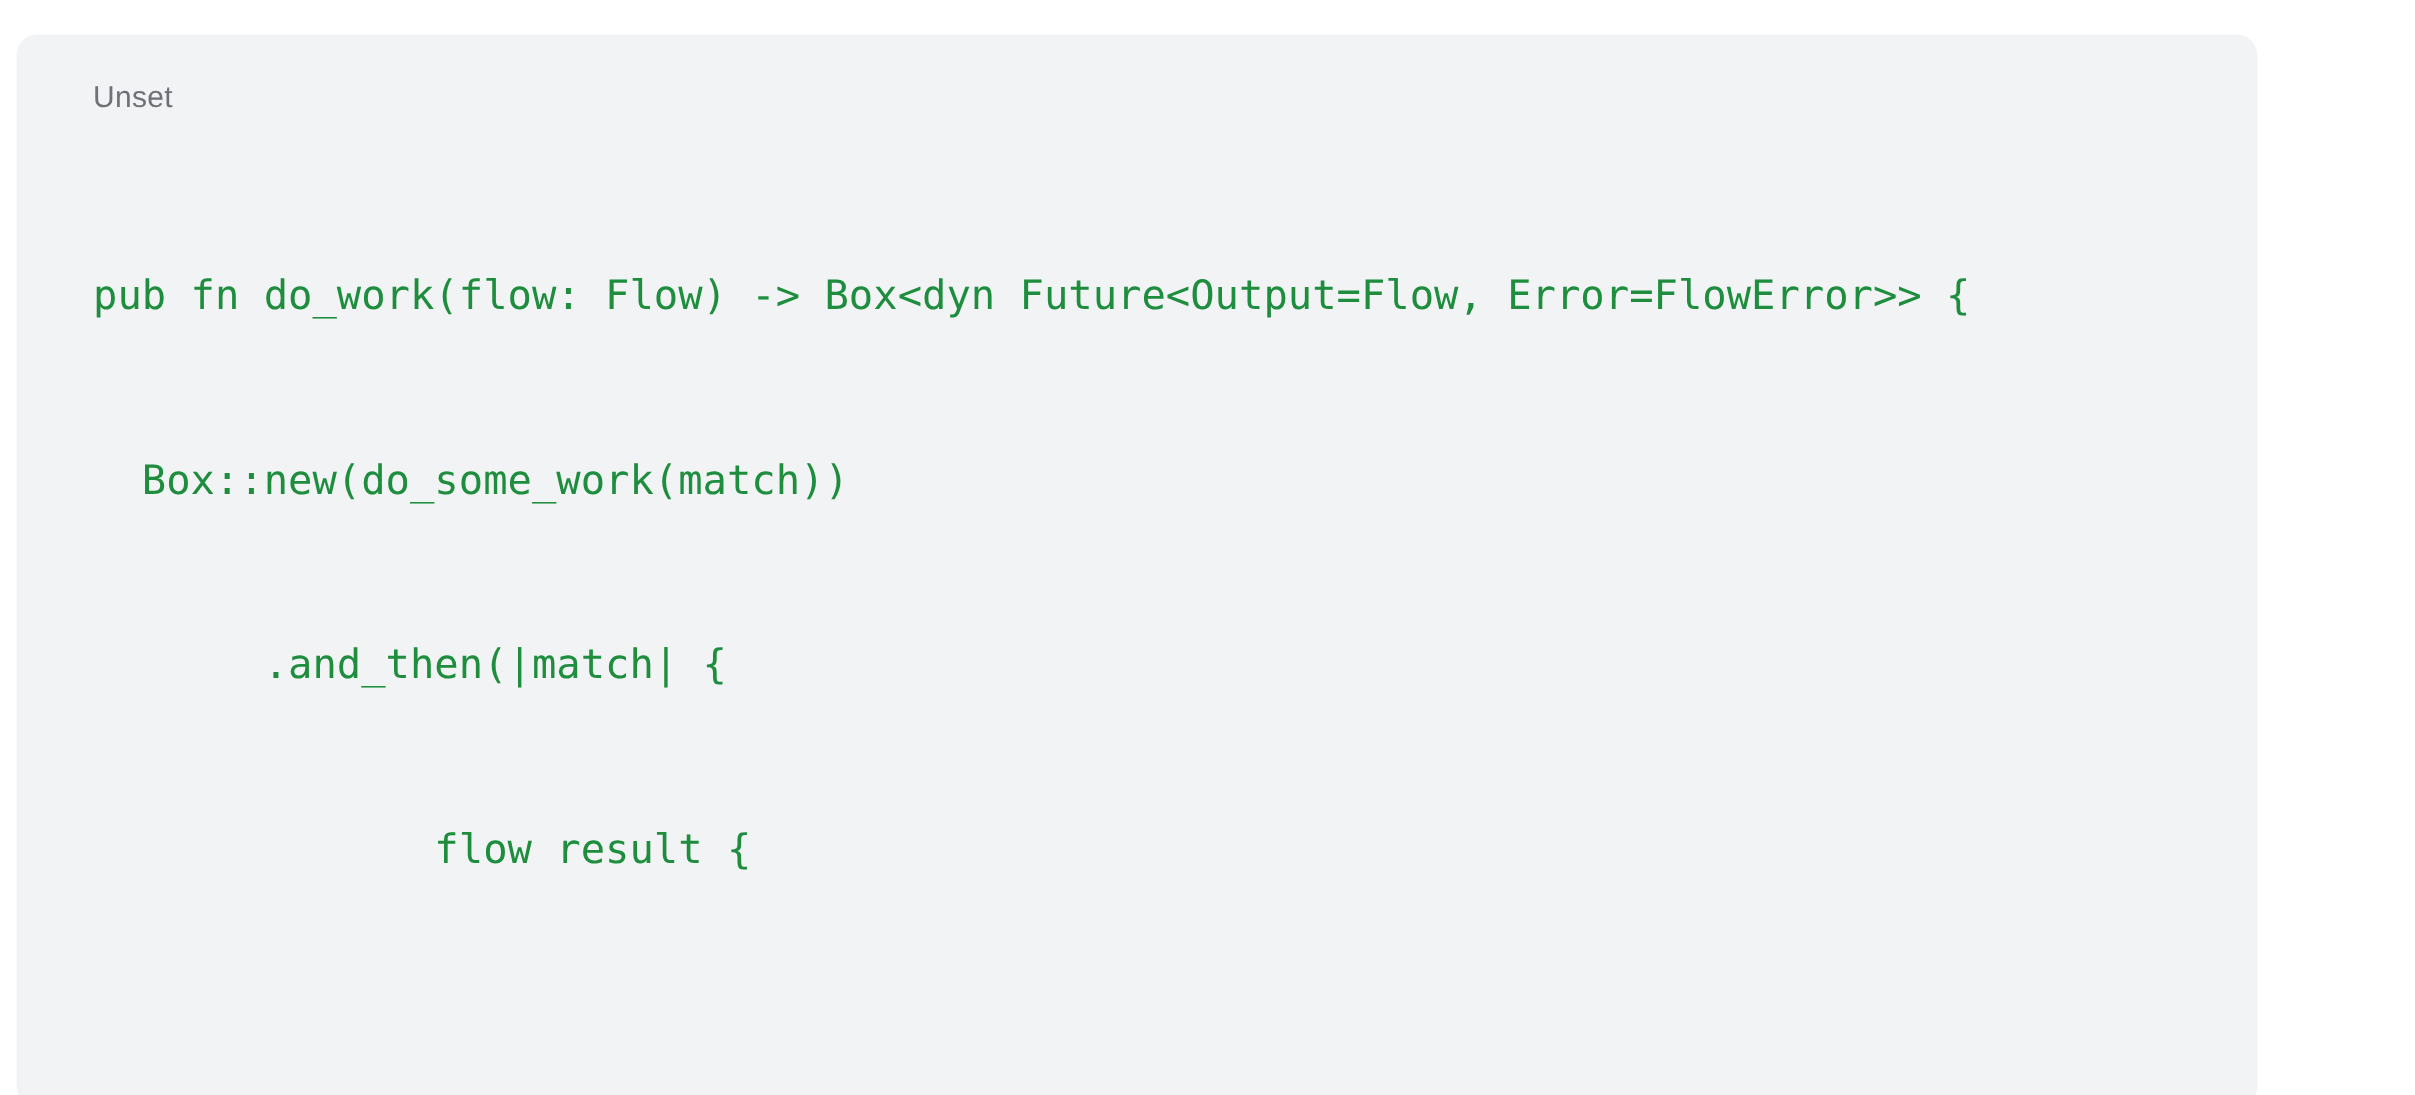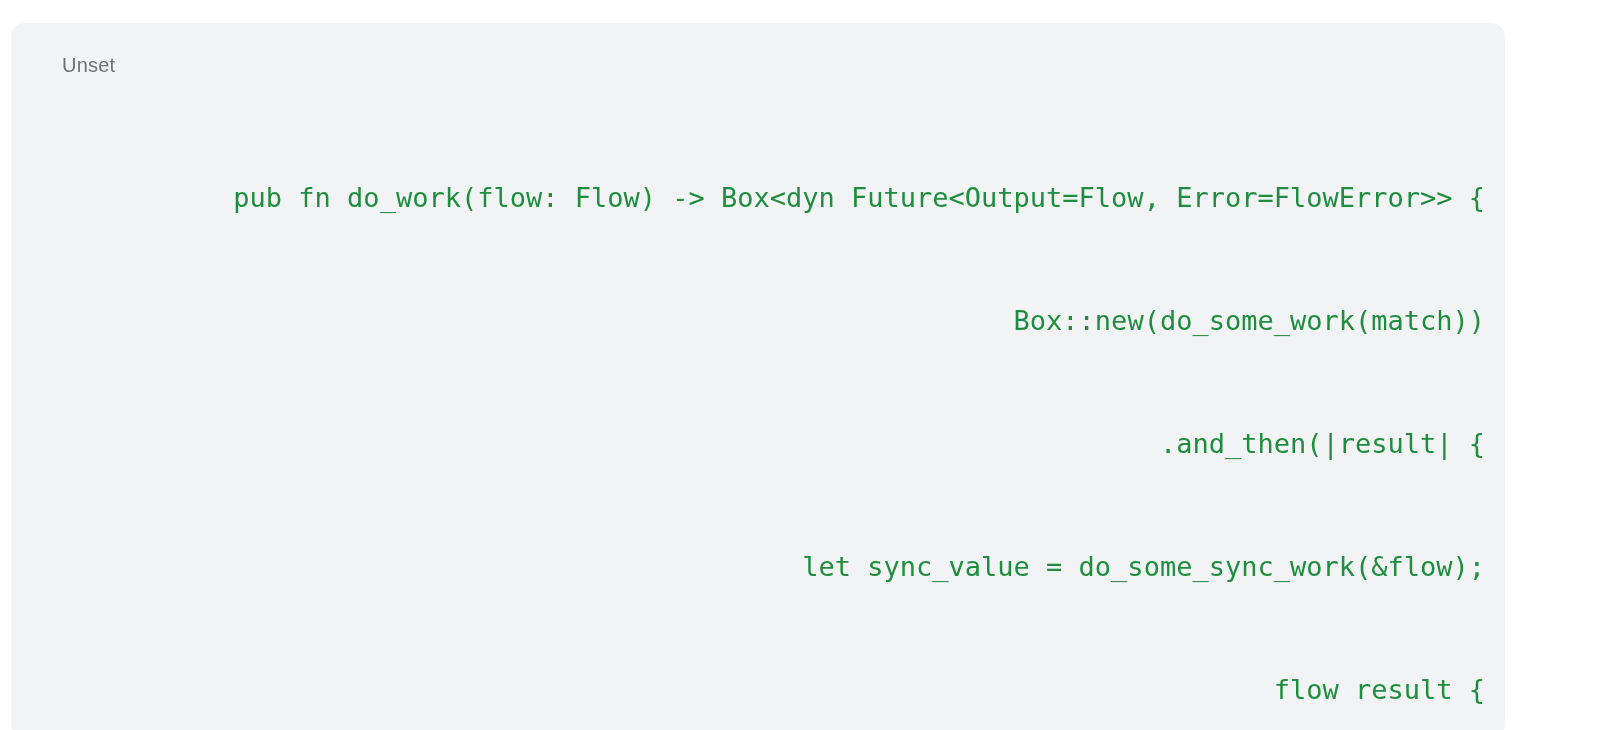--- a/index.html
+++ b/index.html
@@ -33,33 +33,31 @@
     margin: 18px 0 0 0;
     font-family: "DejaVu Sans Mono", "Liberation Mono", monospace;
     font-size: 27px;
     line-height: 41px;
     color: #1e8e3e;
     white-space: pre;
   }
   .code-line {
     white-space: pre;
     min-height: 41px;
-    text-align: right;
   }
 </style>
 </head>
 <body>
 
 <div class="code-block">
   <div class="code-lang-label">Unset</div>
   <div class="code-content">
     <div class="code-line">pub fn do_work(flow: Flow) -&gt; Box&lt;dyn Future&lt;Output=Flow, Error=FlowError&gt;&gt; {</div>
     <div class="code-line">  Box::new(do_some_work(match))</div>
-    <div class="code-line">       .and_then(|result| {</div>
-    <div class="code-line">              let sync_value = do_some_sync_work(&amp;flow);</div>
+    <div class="code-line">       .and_then(|match| {</div>
     <div class="code-line">              flow result {</div>
     
     
     
     
     
     
     
     
     

